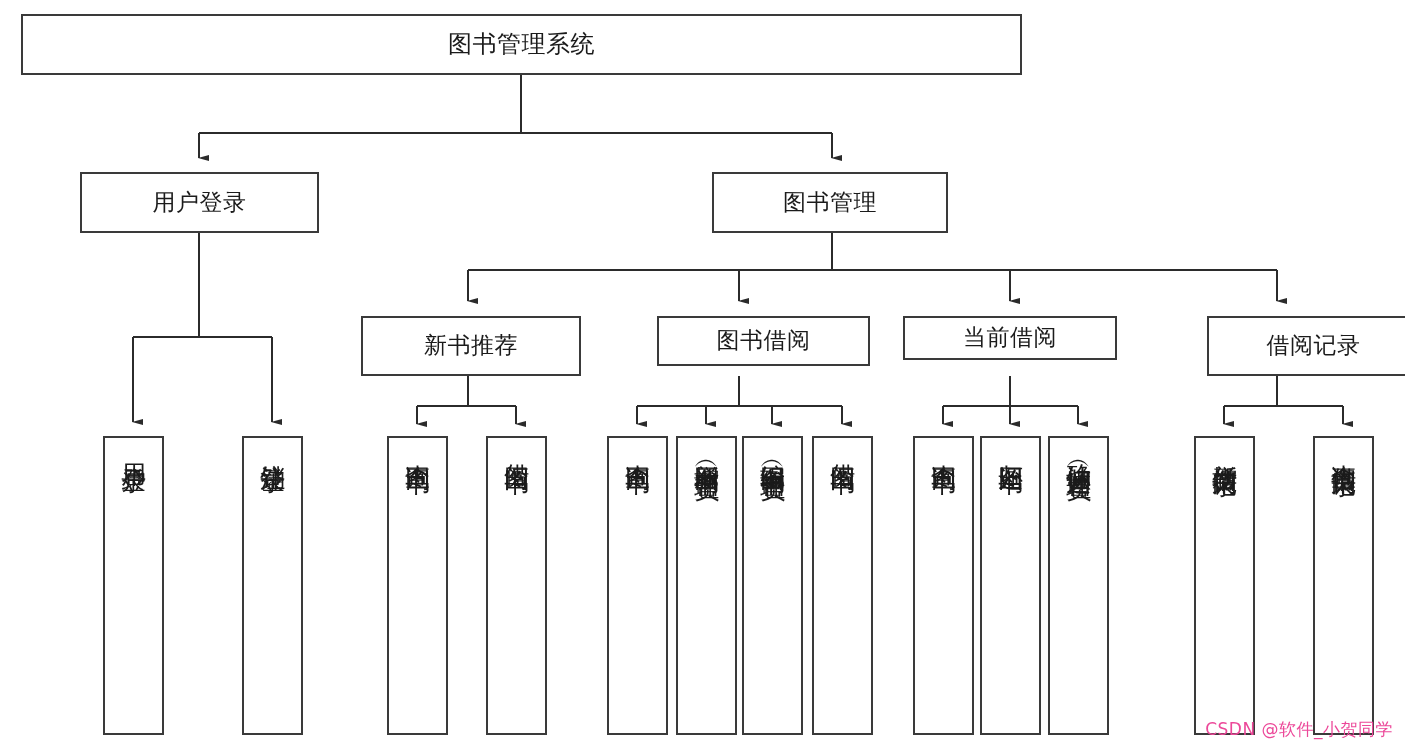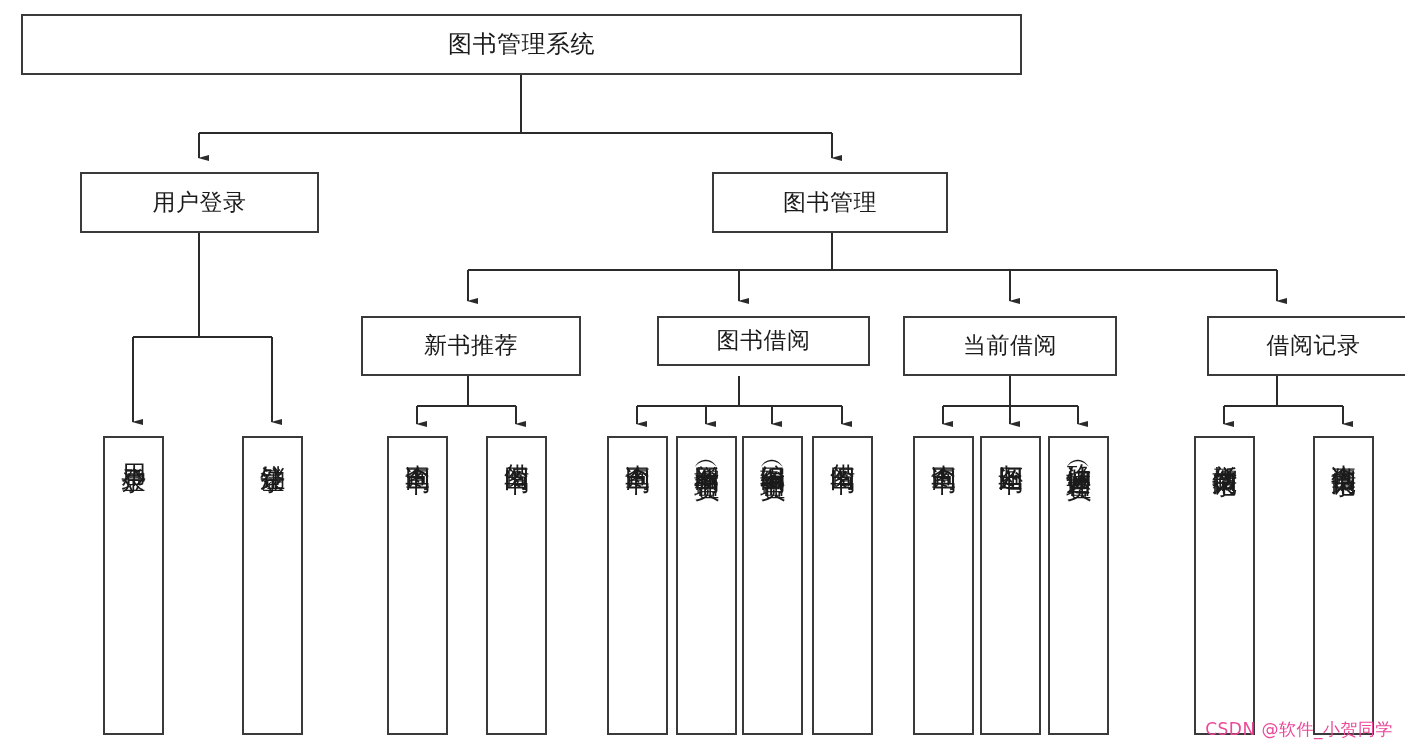--- a/index.html
+++ b/index.html
@@ -144,21 +144,21 @@
   </div>
 
   <div class="node horiz" style="left:361px; top:316px; width:220px; height:60px;">
     <span class="node-label">新书推荐</span>
   </div>
 
   <div class="node horiz" style="left:633px; top:316px; width:213px; height:50px;margin-left:24px;">
     <span class="node-label">图书借阅</span>
   </div>
 
-  <div class="node horiz" style="left:903px; top:316px; width:214px; height:60px;">
+  <div class="node horiz" style="left:903px; top:316px; width:214px; height:44px;">
     <span class="node-label">当前借阅</span>
   </div>
 
   <div class="node horiz" style="left:1171px; top:316px; width:213px; height:60px;margin-left:36px;">
     <span class="node-label">借阅记录</span>
   </div>
 
   <div class="node vert" style="left:103px; top:436px; width:61px; height:299px;">
     <span class="node-label">用户登录</span>
   </div>

